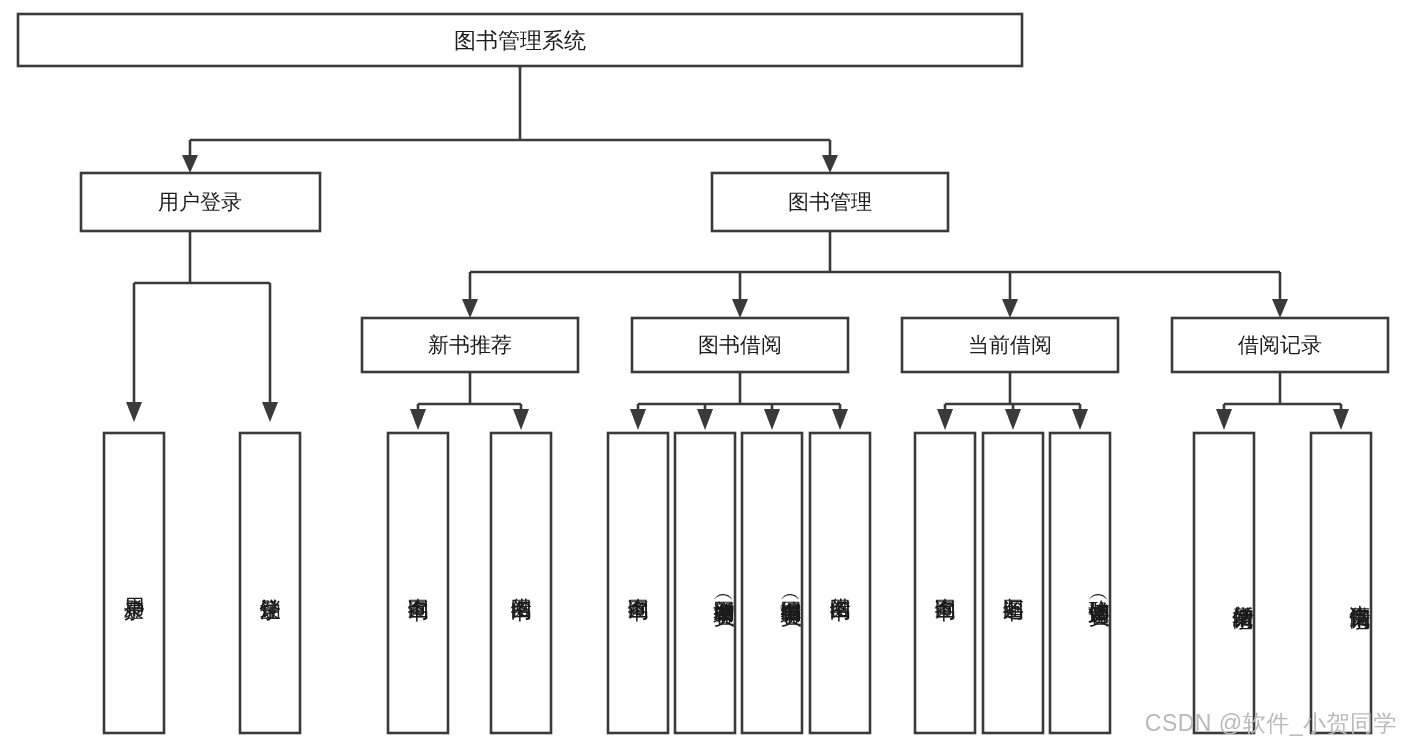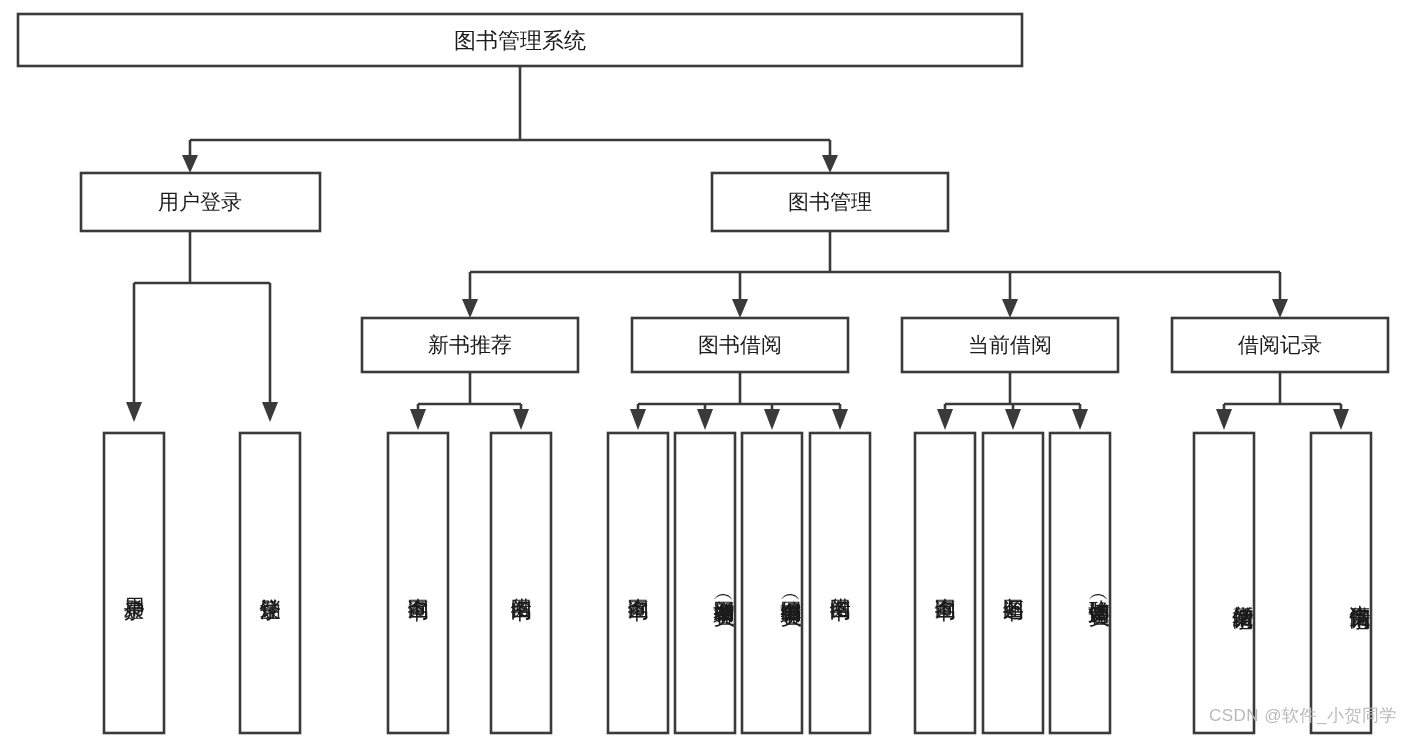--- a/index.html
+++ b/index.html
@@ -24,23 +24,23 @@
     display:flex;align-items:center;justify-content:center;
     writing-mode:vertical-rl;
     text-orientation:upright;
     font-family:"Liberation Sans","DejaVu Sans",sans-serif;
     font-size:21px;color:#1b1b1b;line-height:1.06;
     letter-spacing:1px;
     white-space:nowrap;
     pointer-events:none;
   }
   .watermark{
-    position:absolute;right:8px;bottom:20px;
+    position:absolute;right:8px;bottom:8px;
     font-family:"Liberation Sans","DejaVu Sans",sans-serif;
-    font-size:17px;color:#b9b9b9;letter-spacing:.5px;
+    font-size:23px;color:#b9b9b9;letter-spacing:.5px;
     white-space:nowrap;
   }
 </style>
 </head>
 <body>
 
 <div id="stage">
 
   <svg id="tree" viewBox="0 0 1405 747">
     <defs></defs>

